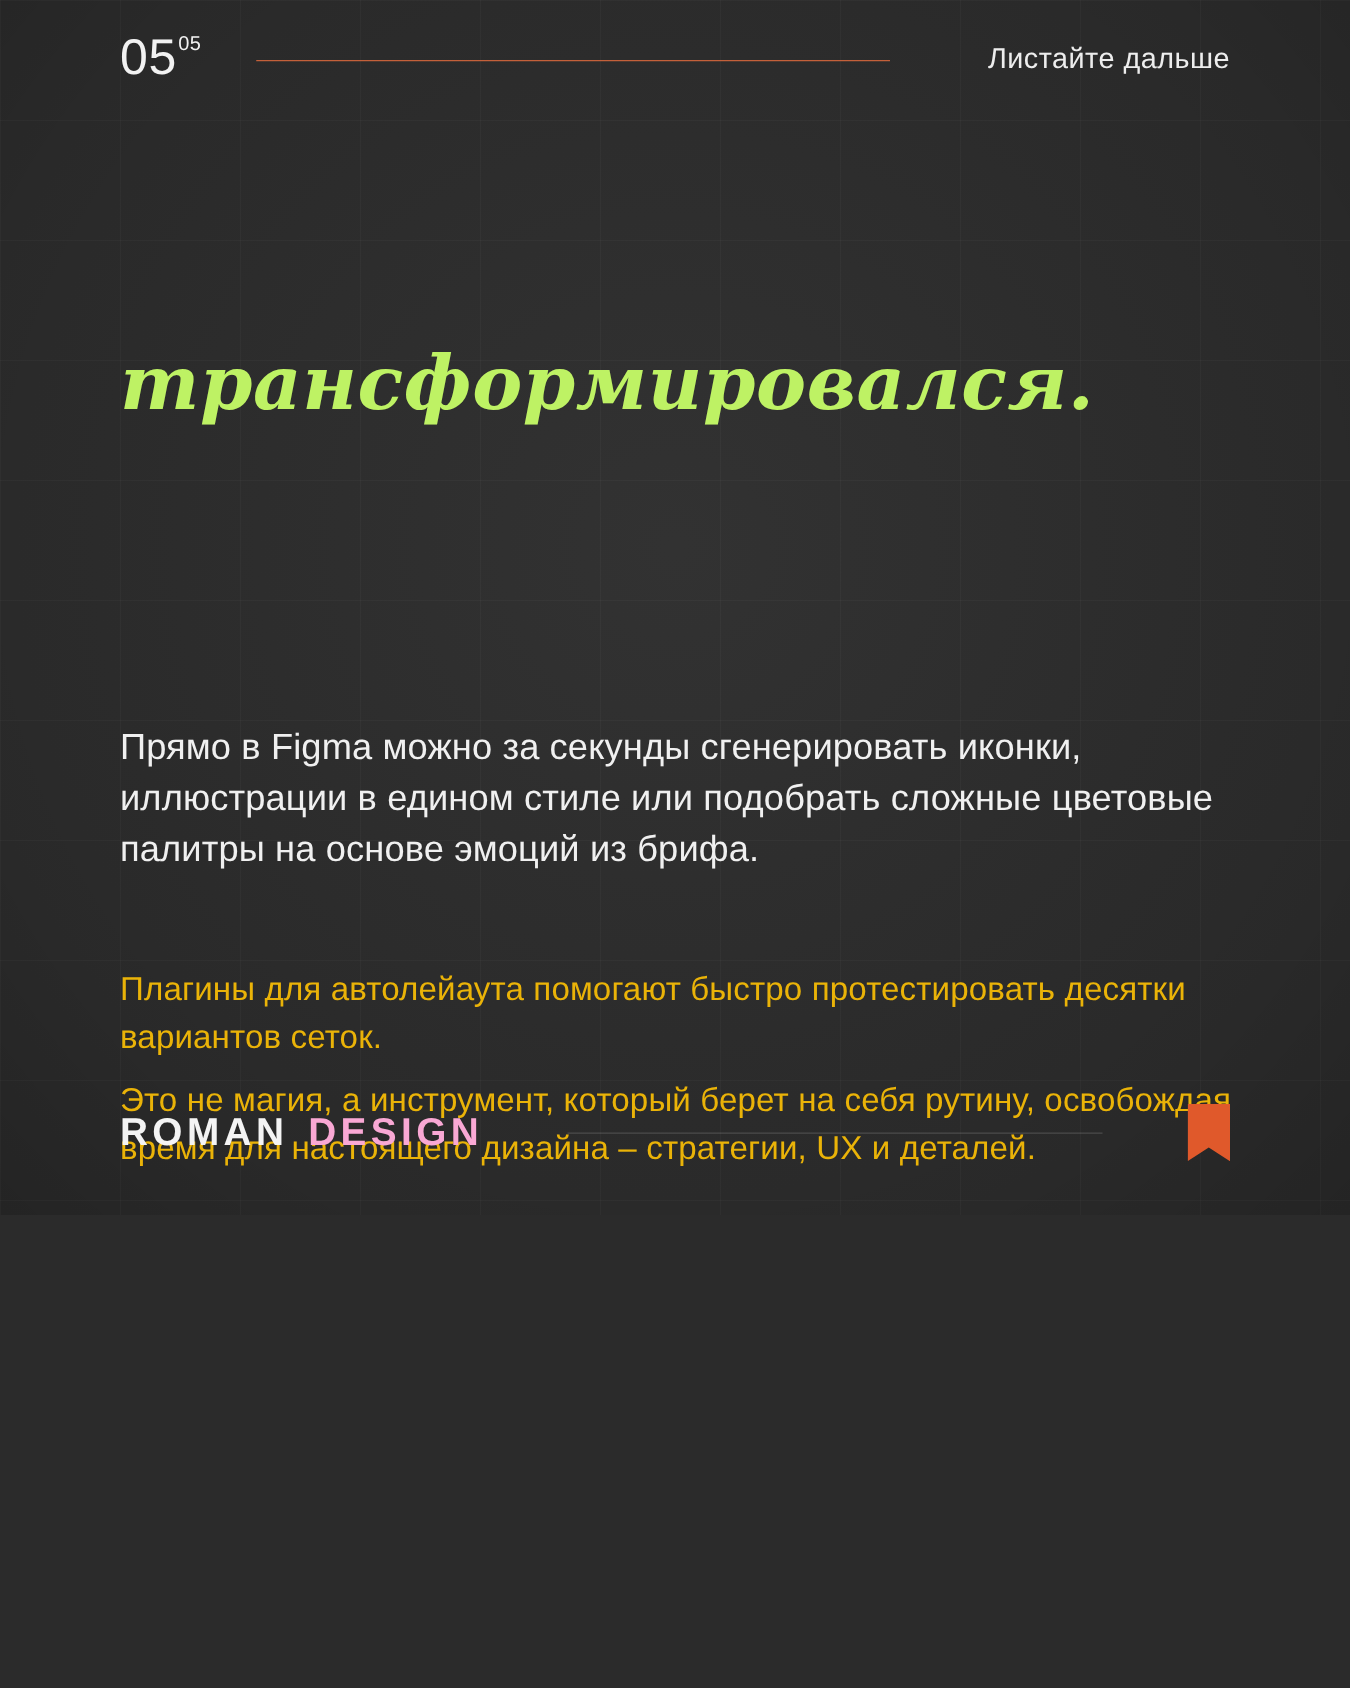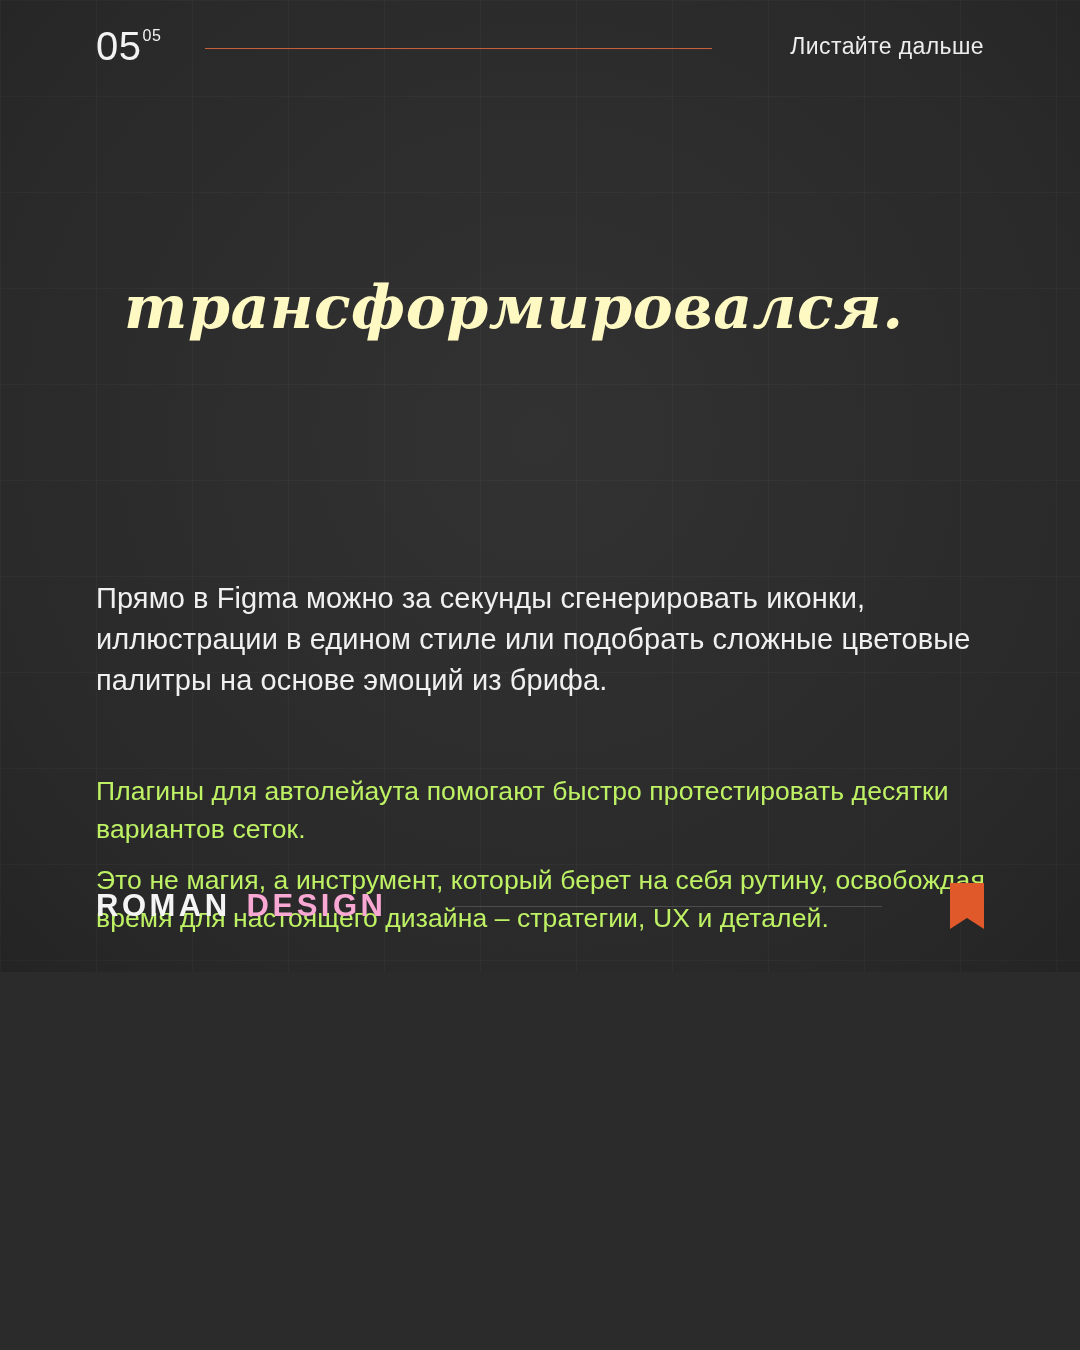--- a/index.html
+++ b/index.html
@@ -90,24 +90,23 @@
     color: #fdfdfd;
     white-space: nowrap;
   }
   .title-line2 {
     font-family: "DejaVu Serif", serif;
     font-style: italic;
     font-weight: 700;
     font-size: 60px;
     line-height: 1.1;
     letter-spacing: 0.5px;
-    color: #fef9c3;
+    color: #bef264;
     margin-top: 12px;
     white-space: nowrap;
-    margin-left: 28px;
   }
 
   
   .body-primary {
     position: absolute;
     top: 578px;
     left: 96px;
     width: 900px;
     font-size: 29px;
     line-height: 1.42;
@@ -115,21 +114,21 @@
     color: #f0f0f0;
   }
   .body-secondary {
     position: absolute;
     top: 772px;
     left: 96px;
     width: 900px;
     font-size: 26.5px;
     line-height: 1.45;
     letter-spacing: 0.1px;
-    color: #bef264;
+    color: #eab308;
   }
   .body-secondary .para + .para { margin-top: 12px; }
 
   
   .footer {
     position: absolute;
     left: 96px;
     right: 96px;
     bottom: 44px;
     height: 44px;

